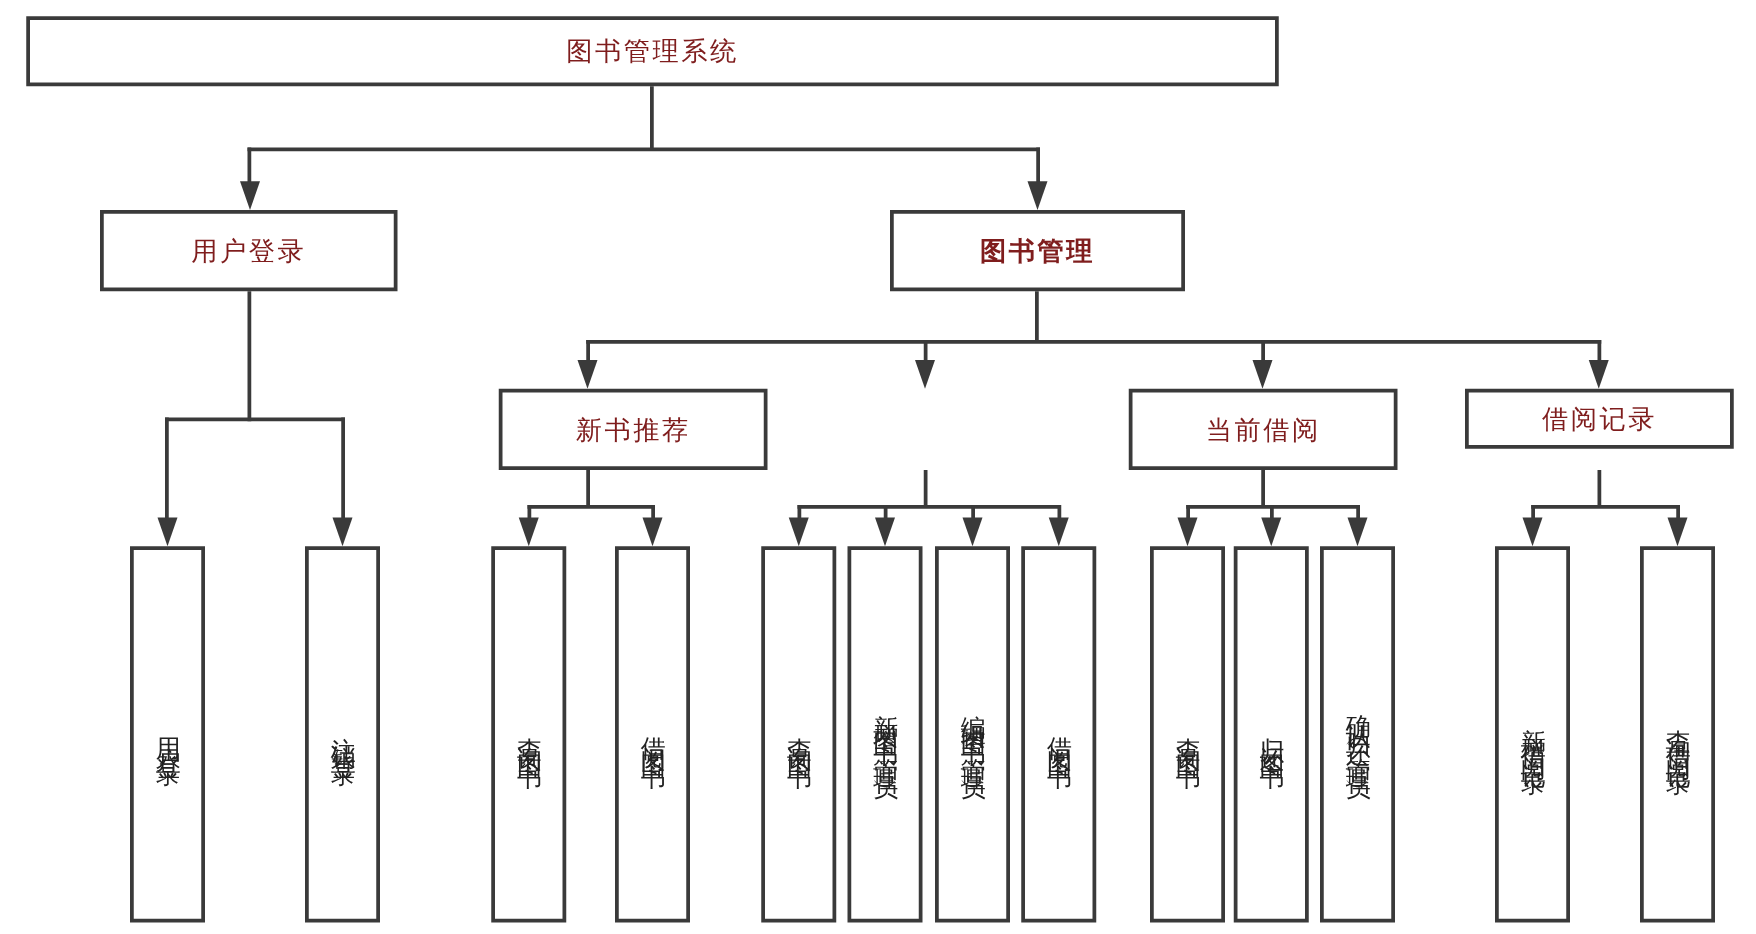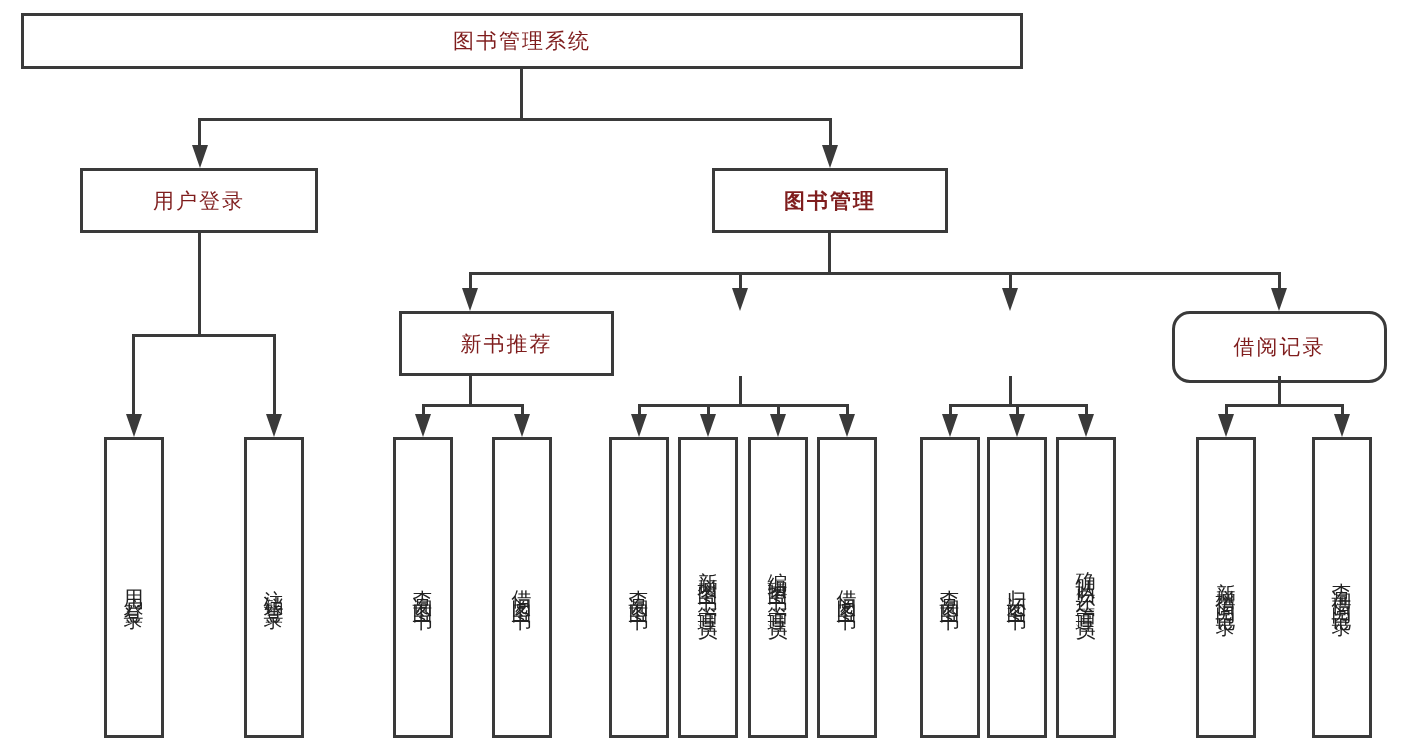--- a/index.html
+++ b/index.html
@@ -65,21 +65,22 @@
   <div class="vline" style="left:469px; top:272px; height:20px;"></div>
   <div class="vline" style="left:739px; top:272px; height:20px;"></div>
   <div class="vline" style="left:1009px; top:272px; height:20px;"></div>
   <div class="vline" style="left:1278px; top:272px; height:20px;"></div>
   <div class="arrow" style="left:462px; top:288px;"></div>
   <div class="arrow" style="left:732px; top:288px;"></div>
   <div class="arrow" style="left:1002px; top:288px;"></div>
   <div class="arrow" style="left:1271px; top:288px;"></div>
 
   <div class="node" style="left:363px; top:311px; width:215px; height:65px;margin-left:36px;">新书推荐</div>
-  <div class="node" style="left:1172px; top:311px; width:215px; height:72px;border-radius:18px;">借阅记录</div>
+  <div class="node" style="left:903px; top:311px; width:215px; height:65px;">当前借阅</div>
+  <div class="node" style="left:1172px; top:311px; width:215px; height:48px;">借阅记录</div>
 
   <div class="vline" style="left:469px; top:376px; height:30px;"></div>
   <div class="hline" style="left:422px; top:404px; width:102px;"></div>
   <div class="vline" style="left:422px; top:404px; height:14px;"></div>
   <div class="vline" style="left:521px; top:404px; height:14px;"></div>
   <div class="arrow" style="left:415px; top:414px;"></div>
   <div class="arrow" style="left:514px; top:414px;"></div>
 
   <div class="vline" style="left:739px; top:376px; height:30px;"></div>
   <div class="hline" style="left:638px; top:404px; width:210px;"></div>

